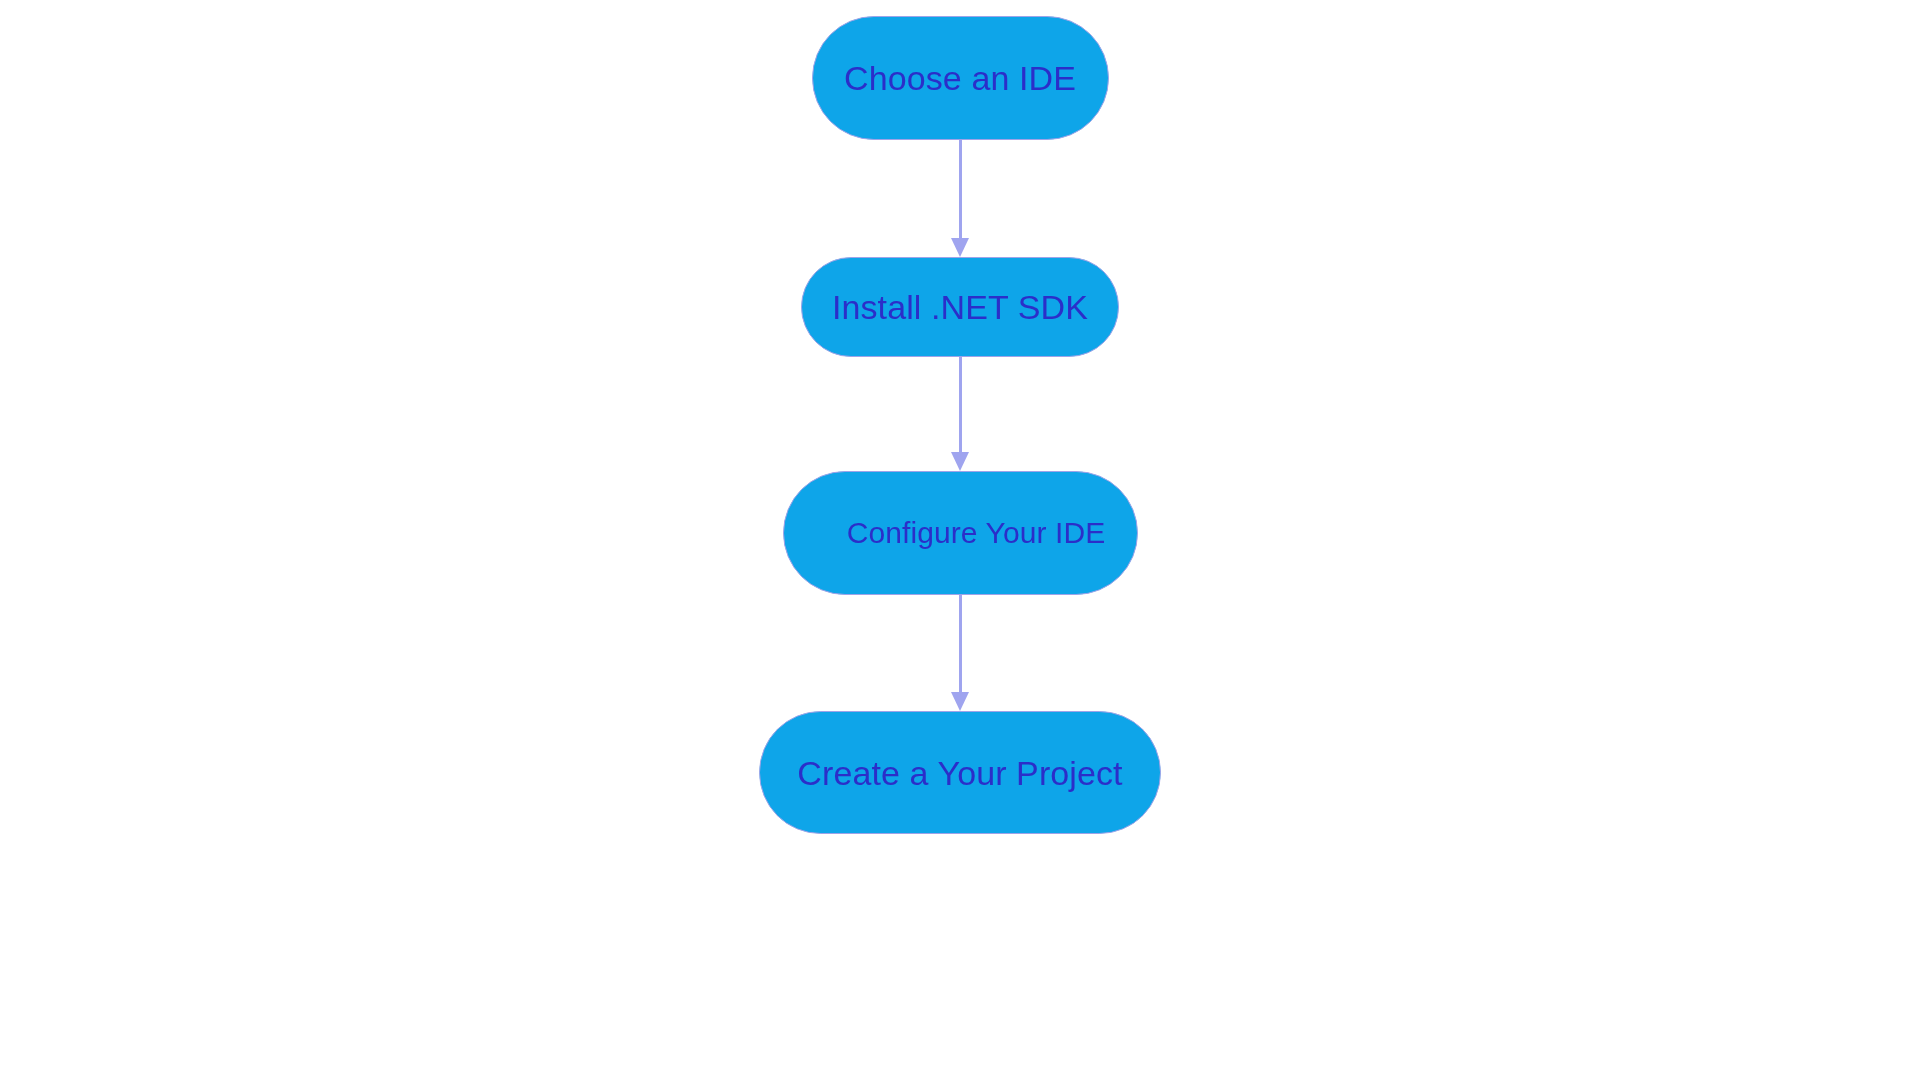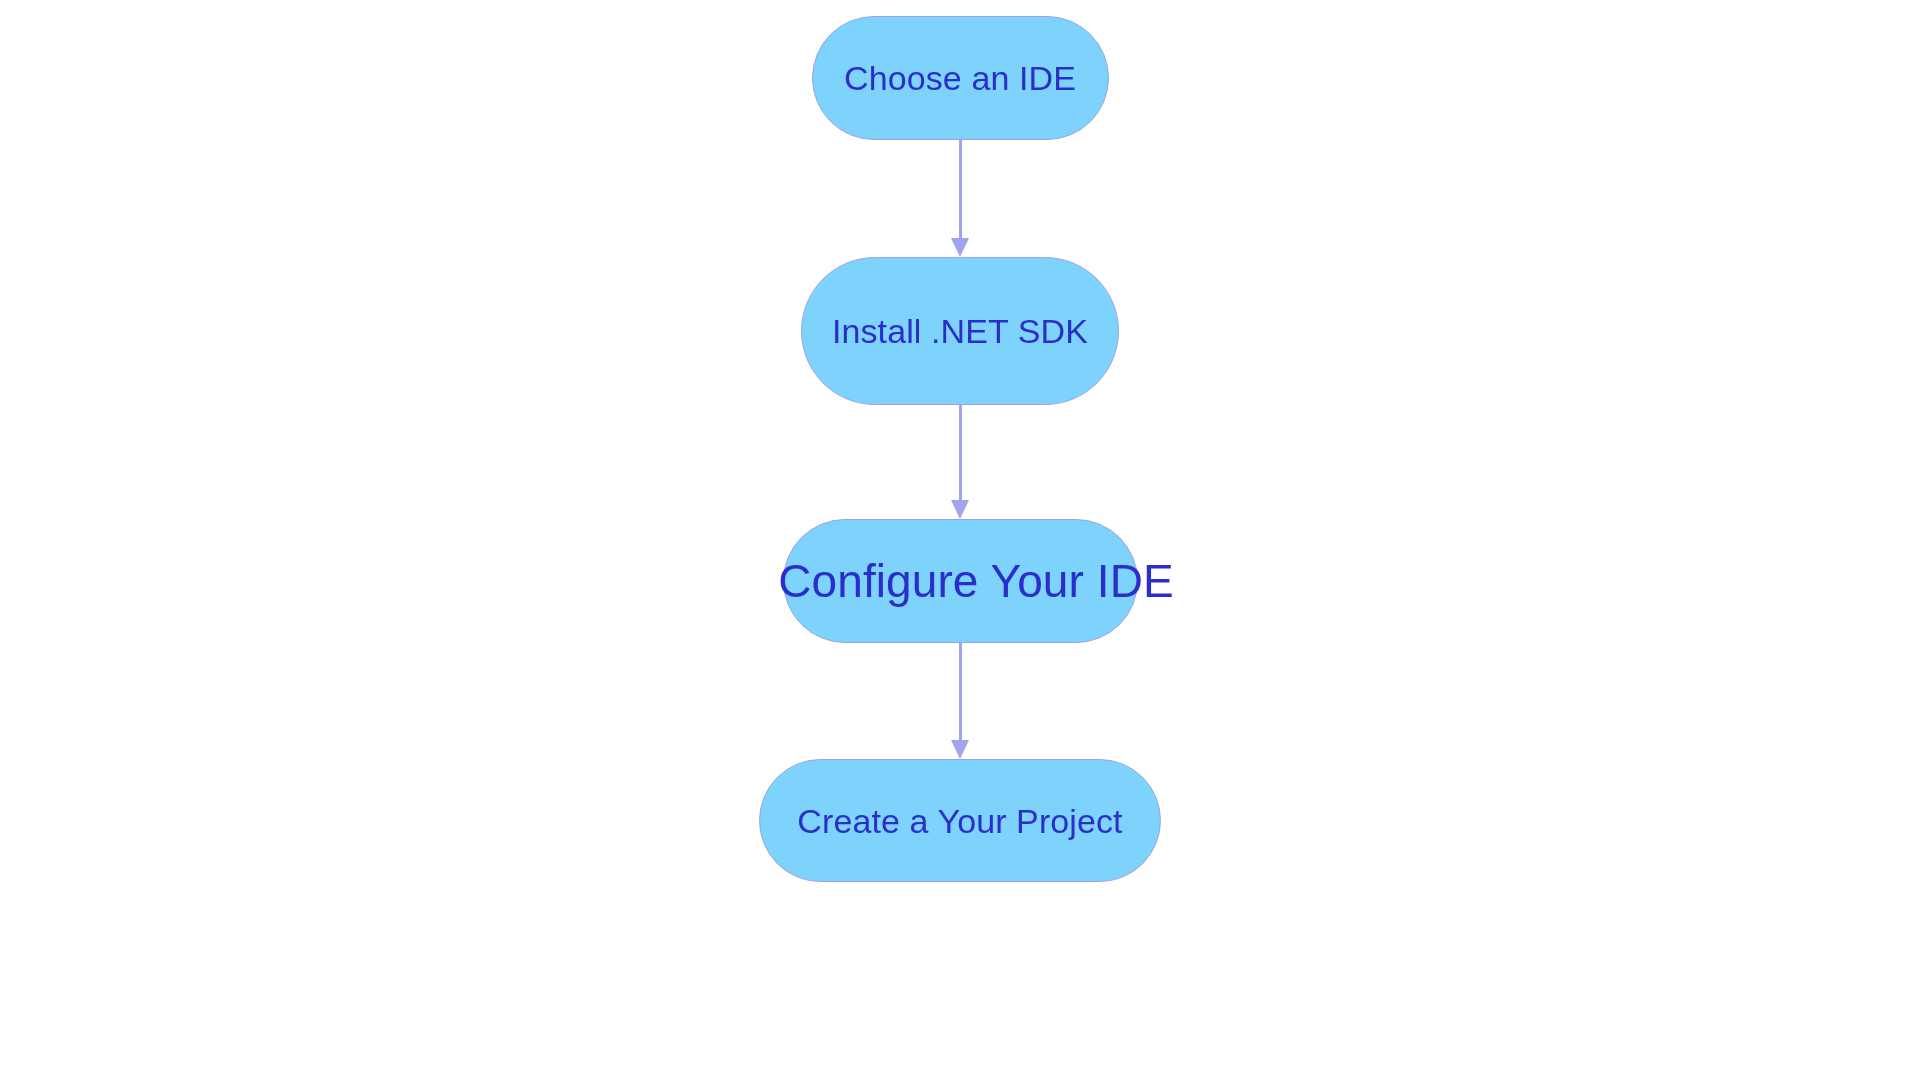--- a/index.html
+++ b/index.html
@@ -33,42 +33,42 @@
     flex-direction: column;
     align-items: center;
   }
 
   
   .node {
     box-sizing: border-box;
     display: flex;
     align-items: center;
     justify-content: center;
-    background: #7dd3fc;
+    background: #0ea5e9;
     border: 1.6px solid #9ea3e8;
     border-radius: 999px;
     white-space: nowrap;
   }
   .node-label {
     color: #2b2ec9;
     font-family: "Liberation Sans", sans-serif;
     font-weight: 400;
     letter-spacing: 0.1px;
     line-height: 1;
   }
 
   
   .node-1 { width: 297px; height: 124px; margin-top: 16px; }
-  .node-2 { width: 318px; height: 148px; }
+  .node-2 { width: 318px; height: 100px; }
   .node-3 { width: 355px; height: 124px; }
   .node-4 { width: 402px; height: 123px; }
 
   .node-1 .node-label { font-size: 34px; }
   .node-2 .node-label { font-size: 34px; }
-  .node-3 .node-label { font-size: 46px; margin-left: 32px; }
+  .node-3 .node-label { font-size: 30px; margin-left: 32px; }
   .node-4 .node-label { font-size: 34px; }
 
   
   .connector {
     position: relative;
     width: 18px;
     display: flex;
     flex-direction: column;
     align-items: center;
     justify-content: flex-start;

